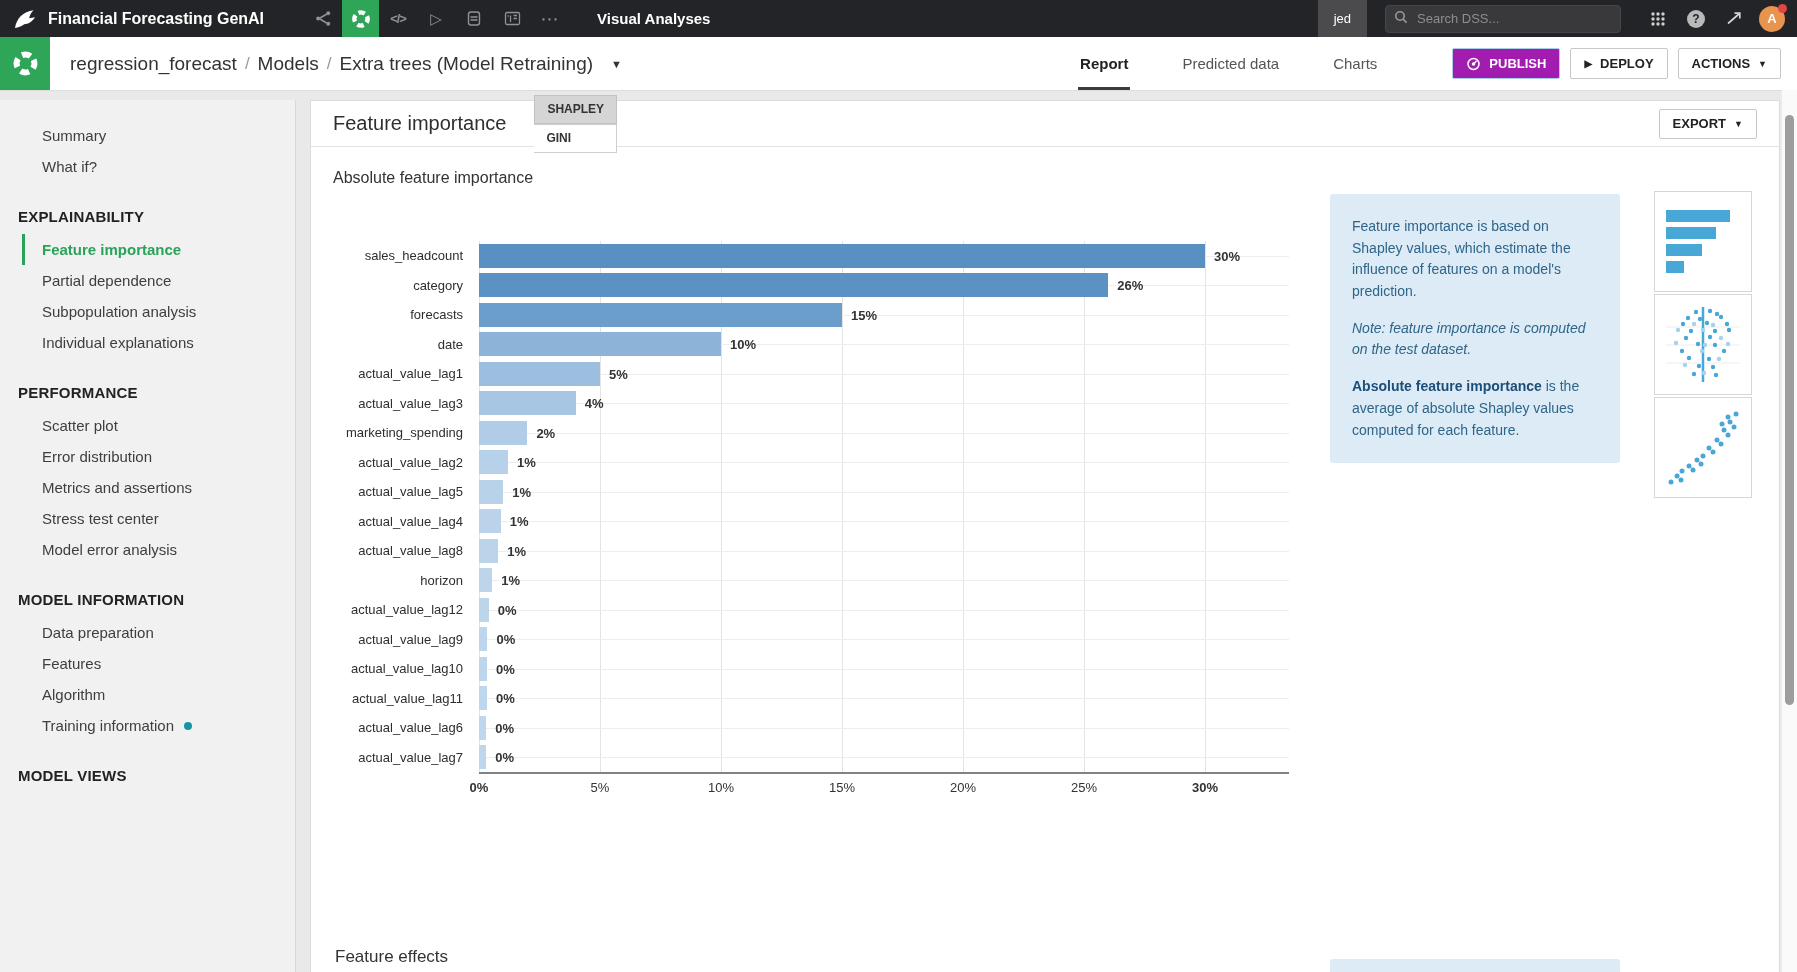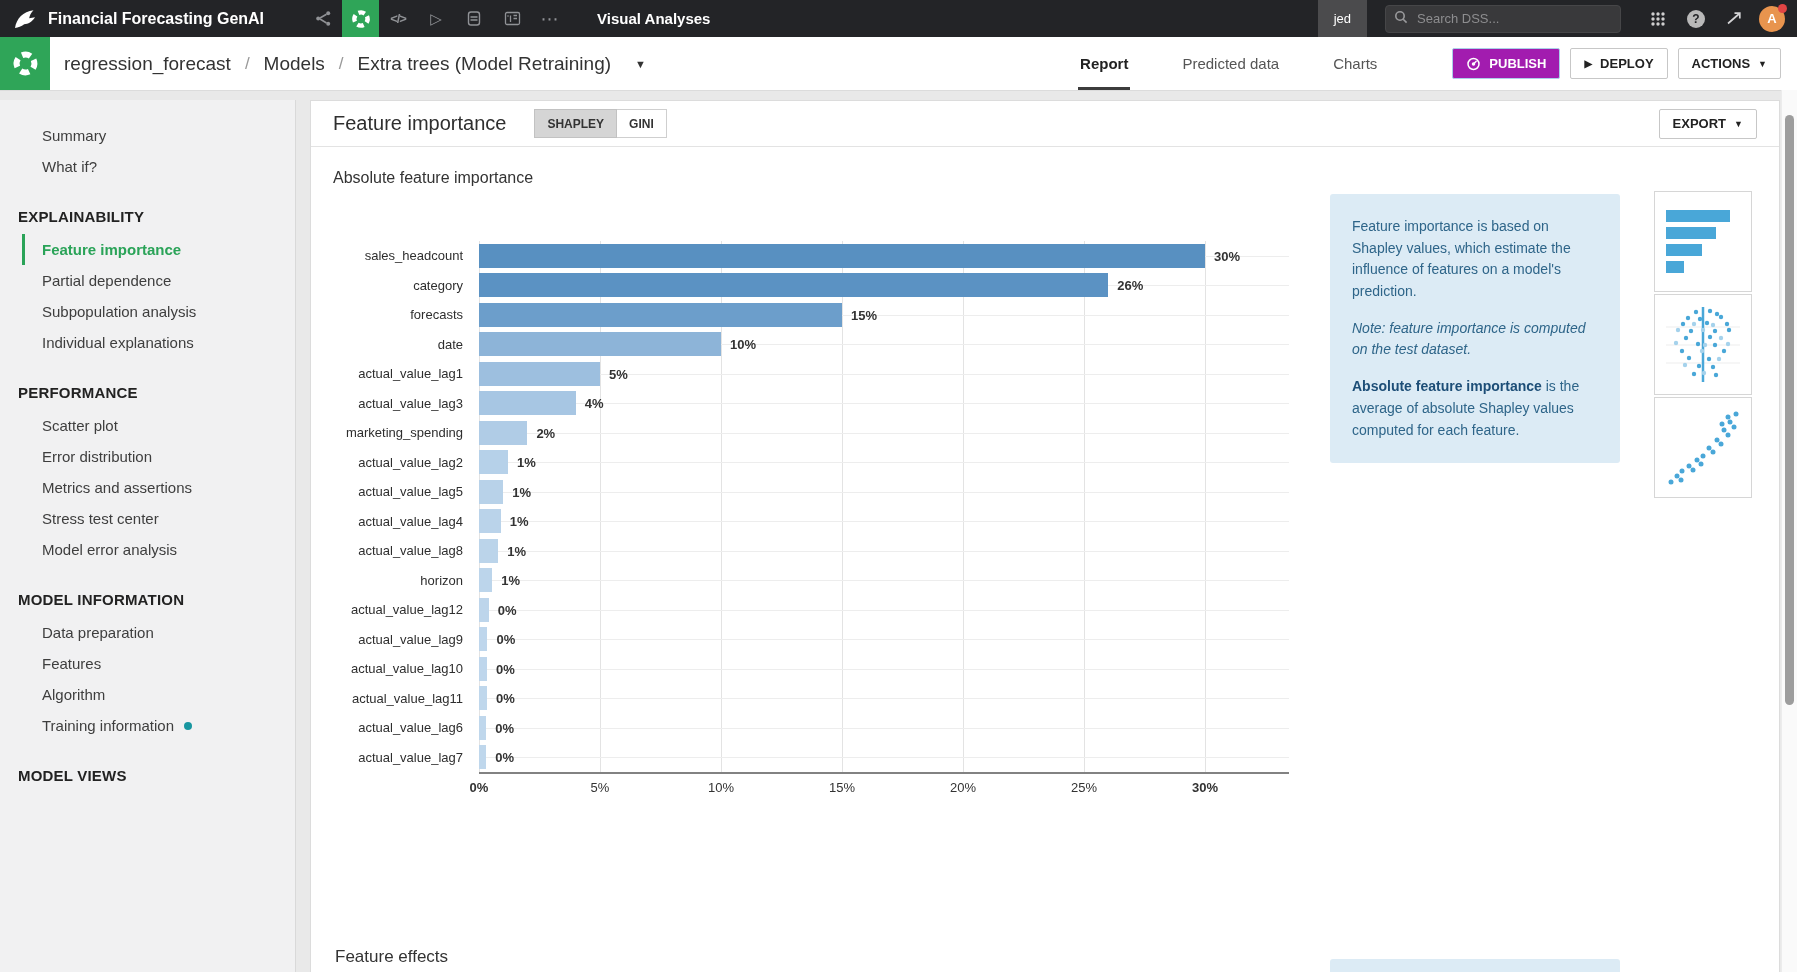--- a/index.html
+++ b/index.html
@@ -23,21 +23,21 @@
   .nav-search input{flex:1;background:transparent;border:none;outline:none;color:#ddd;font-size:13px;font-family:"Liberation Sans",sans-serif;margin-left:7px;}
   .nav-search input::placeholder{color:#8d8d8f;}
   .help-circle{width:18px;height:18px;border-radius:50%;background:#b9b9b9;color:#232427;font-size:12px;font-weight:700;display:flex;align-items:center;justify-content:center;}
   .avatar-wrap{position:relative;margin:0 12px 0 6px;cursor:pointer;}
   .avatar{width:26px;height:26px;border-radius:50%;background:#e8944e;color:#fff;font-size:13px;font-weight:700;display:flex;align-items:center;justify-content:center;}
   .avatar-dot{position:absolute;top:-2px;right:-2px;width:9px;height:9px;border-radius:50%;background:#e14545;}
 
   
   .header{position:absolute;top:37px;left:0;right:0;height:53px;background:#fff;border-bottom:1px solid #dcdcdc;display:flex;align-items:stretch;z-index:20;}
   .crumb-logo{width:50px;background:#2fa558;display:flex;align-items:center;justify-content:center;flex:none;cursor:pointer;}
-  .breadcrumb{display:flex;align-items:center;margin-left:14px;font-size:19px;color:#333;gap:14px;white-space:nowrap;}
+  .breadcrumb{display:flex;align-items:center;margin-left:20px;font-size:19px;color:#333;gap:8px;white-space:nowrap;}
   .crumb-sep{color:#999;font-size:17px;}
   .crumb-item{cursor:pointer;}
   .crumb-caret{font-size:11px;color:#333;margin-left:10px;cursor:pointer;}
   .tabs{margin-left:auto;display:flex;align-items:stretch;}
   .tab{display:flex;align-items:center;margin:0 27px;font-size:15px;color:#555;position:relative;cursor:pointer;white-space:nowrap;}
   .tab.active{color:#222;font-weight:700;}
   .tab.active::after{content:'';position:absolute;left:-2px;right:-2px;bottom:0;height:3px;background:#3c3c3c;}
   .hdr-buttons{display:flex;align-items:center;gap:10px;margin:0 16px 0 26px;}
   .btn{height:31px;display:inline-flex;align-items:center;gap:8px;padding:0 13px;font-size:13px;font-weight:700;color:#222;
        background:#fff;border:1px solid #c7c7c7;border-radius:2px;cursor:pointer;white-space:nowrap;font-family:"Liberation Sans",sans-serif;}
@@ -49,21 +49,21 @@
   .sidebar{position:absolute;top:100px;left:0;bottom:0;width:296px;background:#f1f1f2;border-right:1px solid #d9d9d9;box-sizing:border-box;padding-top:20px;overflow:hidden;}
   .side-header{margin:26px 0 9px 18px;font-size:15px;font-weight:700;color:#222;letter-spacing:.2px;}
   .side-item{display:flex;align-items:center;height:31px;margin-left:22px;border-left:3px solid transparent;padding-left:17px;font-size:15px;color:#3e3e3e;cursor:pointer;}
   .side-item.active{color:#2aa358;font-weight:700;border-left-color:#2aa358;}
   .side-dot{width:8px;height:8px;border-radius:50%;background:#1896a0;margin-left:10px;flex:none;}
 
   
   .panel{position:absolute;left:310px;top:100px;width:1470px;height:1150px;background:#fff;border:1px solid #dcdcdc;box-sizing:border-box;}
   .panel-header{height:45px;display:flex;align-items:center;padding:0 22px;border-bottom:1px solid #e3e3e3;}
   .panel-title{font-size:20px;color:#2f2f2f;}
-  .toggle{display:flex;margin-left:28px;}
+  .toggle{display:flex;margin-left:28px;flex-direction:column;}
   .tg{height:27px;padding:0 12px;font-size:12px;font-weight:700;display:flex;align-items:center;border:1px solid #cfcfcf;background:#fff;color:#333;cursor:pointer;}
   .tg + .tg{border-left:none;}
   .tg.active{background:#d5d5d5;border-color:#c2c2c2;}
   .btn-export{margin-left:auto;height:30px;}
 
   .content{position:relative;padding:22px;}
   .chart-sub{font-size:16px;color:#333;}
   .chart{margin-top:54px;position:relative;}
   .vgrid{position:absolute;left:146px;top:0;width:810px;height:531px;
          background-image:repeating-linear-gradient(to right,#e3e3e3 0 1px,transparent 1px 121px);}

